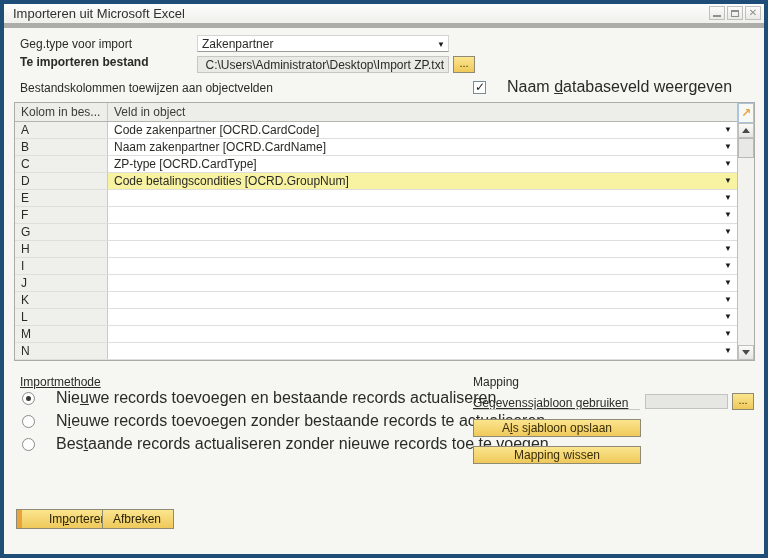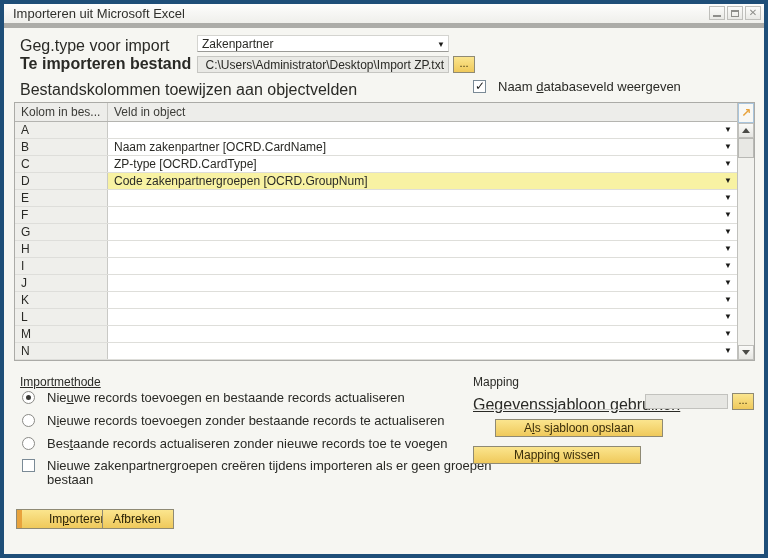--- a/index.html
+++ b/index.html
@@ -12,21 +12,21 @@
   
   .titlebar{position:absolute;left:0;top:0;right:0;height:19px;background:linear-gradient(#FDFDFC,#EFEFEB);}
   .title{position:absolute;left:9px;top:2px;font-size:13px;color:#30302C;white-space:nowrap;}
   .winbtns{position:absolute;right:3px;top:2px;display:flex;gap:2px;}
   .wbtn{width:16px;height:14px;border:1px solid #BFBFBB;background:linear-gradient(#FCFCFA,#E9E9E5);display:flex;align-items:center;justify-content:center;cursor:default;}
   .g-min{width:8px;height:2px;background:#8E8E8A;margin-top:6px;}
   .g-max{width:8px;height:7px;border:1px solid #8E8E8A;border-top-width:2px;}
   .g-close{font-size:10px;color:#8E8E8A;font-weight:bold;line-height:1;}
   .greystrip{position:absolute;left:0;top:19px;right:0;height:5px;background:var(--strip);}
   
-  .lbl{position:absolute;font-size:16px;white-space:nowrap;}
+  .lbl{position:absolute;font-size:12px;white-space:nowrap;}
   .combo{position:absolute;left:193px;top:31px;width:252px;height:17px;background:#FFFFFF;border:1px solid #D4D4D0;border-bottom:1px solid #9A9A96;font-size:12px;padding:1px 16px 0 4px;}
   .combo .arr{position:absolute;right:3px;top:4px;font-size:8px;color:#1A1A18;}
   .filefield{position:absolute;left:193px;top:52px;width:252px;height:17px;background:#E9E9E5;border:1px solid #C6C6C2;font-size:12px;text-align:right;padding:1px 4px 0 2px;white-space:nowrap;overflow:hidden;}
   .dots-btn{position:absolute;width:22px;height:17px;border:1px solid #8F8A74;background:linear-gradient(var(--gold-light),#EFC95B);font-size:11px;text-align:center;line-height:12px;color:#3A2E0A;cursor:default;}
   
   .cb{width:13px;height:13px;border:1px solid #7A8A96;background:#fff;display:inline-block;position:relative;}
   .cb.checked::after{content:"✓";position:absolute;left:1px;top:-2px;font-size:12px;color:#1A1A18;font-weight:bold;}
   .radio{width:13px;height:13px;border:1px solid #8A8A86;border-radius:50%;background:#fff;display:inline-block;position:relative;}
   .radio.sel::after{content:"";position:absolute;left:3px;top:3px;width:5px;height:5px;border-radius:50%;background:#3A3A36;}
   
@@ -43,21 +43,21 @@
   
   .rail{width:17px;border-left:1px solid #C0C0BC;background:#F2F2EE;display:flex;flex-direction:column;}
   .expand{height:20px;border:1px solid #A8C4DC;background:#F8F8F5;color:var(--gold-dark);font-weight:bold;font-size:12px;text-align:center;line-height:18px;}
   .sb-btn{height:15px;background:linear-gradient(#FAFAF8,#E6E6E2);border:1px solid #C0C0BC;display:flex;align-items:center;justify-content:center;}
   .tri-up{width:0;height:0;border-left:4px solid transparent;border-right:4px solid transparent;border-bottom:5px solid #4A4A46;}
   .tri-down{width:0;height:0;border-left:4px solid transparent;border-right:4px solid transparent;border-top:5px solid #4A4A46;}
   .sb-thumb{height:20px;background:#E8E8E4;border:1px solid #B8B8B4;}
   .sb-track{flex:1;}
   
   .sec-title{font-size:12px;}
-  .opt-row{position:absolute;left:18px;display:flex;align-items:flex-start;gap:12px;font-size:13px;}
+  .opt-row{position:absolute;left:18px;display:flex;align-items:flex-end;gap:21px;font-size:16px;}
   .opt-row .lab{padding-top:0px;line-height:14px;}
   .grp-lab{width:452px;line-height:14px;}
   .tmpl-field{position:absolute;left:641px;top:390px;width:83px;height:15px;background:#E6E6E2;border:1px solid #C2C2BE;font-size:11px;padding:0 3px;}
   .gold-btn{position:absolute;width:168px;height:18px;border:1px solid #8F8A74;background:linear-gradient(var(--gold-light),#EFC95B);font-size:12px;color:#3A2E0A;text-align:center;line-height:16px;cursor:default;}
   .foot-btn{position:absolute;top:505px;height:20px;border:1px solid #8F8A74;background:linear-gradient(var(--gold-light),#EFC95B);font-size:12px;color:#2A2206;text-align:center;line-height:18px;padding:0 12px;cursor:default;}
   .foot-btn.default{padding-left:16px;}
   .foot-btn.default::before{content:"";position:absolute;left:0;top:0;bottom:0;width:5px;background:var(--gold-dark);}
   .tmpl-underline{position:absolute;left:469px;top:405px;width:167px;border-bottom:1px solid #C8C8C4;}
   u{text-decoration:underline;}
 </style>
@@ -100,33 +100,33 @@
 
   <div class="table">
     <div class="table-main">
       <div class="thead">
         <div class="th th-col">Kolom in bes...</div>
         <div class="th">Veld in object</div>
       </div>
       <div class="tbody" id="tbody">
           <div class="trow">
             <div class="cell-col">A</div>
-            <div class="cell-field"><span class="dd">▼</span></div>
+            <div class="cell-field"><span>Code zakenpartner [OCRD.CardCode]</span><span class="dd">▼</span></div>
           </div>
           <div class="trow">
             <div class="cell-col">B</div>
             <div class="cell-field"><span>Naam zakenpartner [OCRD.CardName]</span><span class="dd">▼</span></div>
           </div>
           <div class="trow">
             <div class="cell-col">C</div>
             <div class="cell-field"><span>ZP-type [OCRD.CardType]</span><span class="dd">▼</span></div>
           </div>
           <div class="trow">
             <div class="cell-col">D</div>
-            <div class="cell-field hl"><span>Code zakenpartnergroepen [OCRD.GroupNum]</span><span class="dd">▼</span></div>
+            <div class="cell-field hl"><span>Code betalingscondities [OCRD.GroupNum]</span><span class="dd">▼</span></div>
           </div>
           <div class="trow">
             <div class="cell-col">E</div>
             <div class="cell-field"><span></span><span class="dd">▼</span></div>
           </div>
           <div class="trow">
             <div class="cell-col">F</div>
             <div class="cell-field"><span></span><span class="dd">▼</span></div>
           </div>
           <div class="trow">
@@ -184,29 +184,25 @@
       </div>
       <div class="opt-row" style="top: 410px;">
         <span class="radio"></span>
         <span class="lab">N<u>i</u>euwe records toevoegen zonder bestaande records te actualiseren</span>
       </div>
       <div class="opt-row" style="top: 433px;">
         <span class="radio"></span>
         <span class="lab">Bes<u>t</u>aande records actualiseren zonder nieuwe records toe te voegen</span>
       </div>
     </div>
-  <div class="opt-row" style="top:455px;">
-    <span class="cb"></span>
-    <span class="lab grp-lab">Nieuwe zakenpartnergroepen creëren tijdens importeren als er geen groepen bestaan</span>
-  </div>
 
   <div class="lbl sec-title" style="left:469px;top:371px;">Mapping</div>
   <div class="lbl" style="left:469px;top:392px;text-decoration:underline;">Gegevenssjabloon gebruiken</div>
   <div class="tmpl-underline"></div>
   <div class="tmpl-field"></div>
   <div class="dots-btn" style="left:728px;top:389px;">...</div>
-  <div class="gold-btn" style="left:491px;top:415px;">A<u>l</u>s sjabloon opslaan</div>
+  <div class="gold-btn" style="left:469px;top:415px;">A<u>l</u>s sjabloon opslaan</div>
   <div class="gold-btn" style="left:469px;top:442px;">Mapping wissen</div>
 
   <div class="foot-btn default" style="left:12px;padding-left:32px;">Im<u>p</u>orteren</div>
   <div class="foot-btn" style="left:98px;padding-left:10px;">Afbreken</div>
 
 </div>
 
 </body></html>

